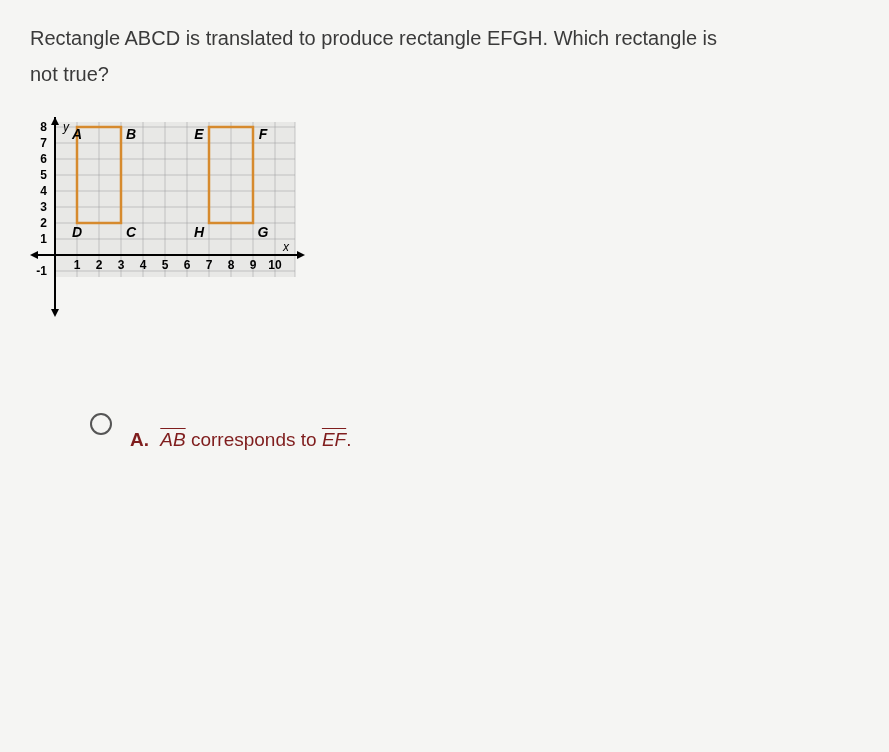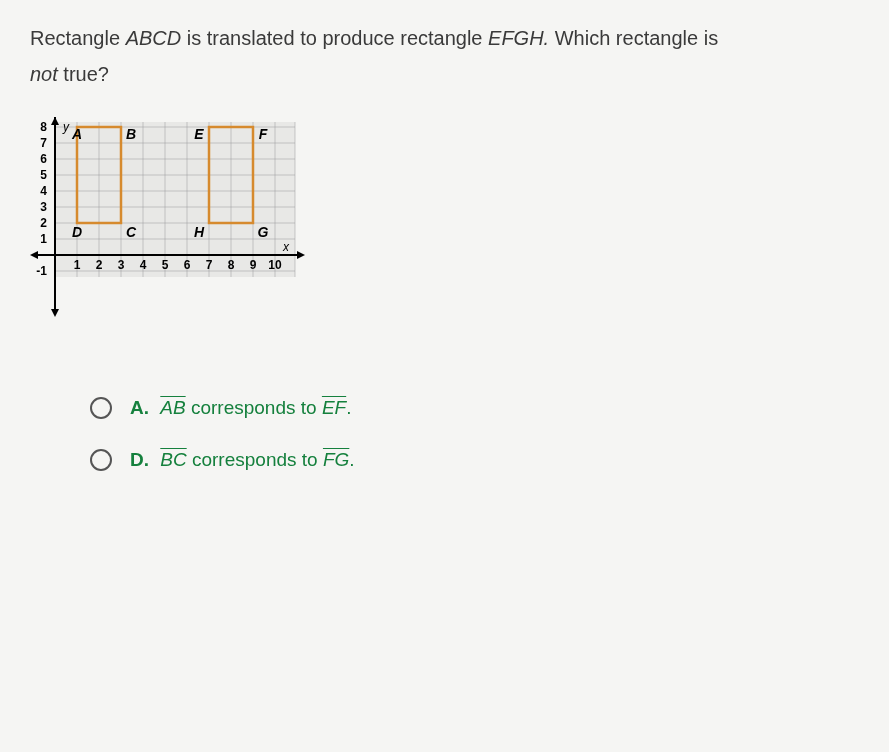--- a/index.html
+++ b/index.html
@@ -15,21 +15,20 @@
       height: 752px;
       color: #333;
     }
     .question-text {
       font-size: 20px;
       line-height: 1.8;
       margin-bottom: 25px;
       color: #3a3a3a;
     }
     .question-text .italic {
-      font-style: italic;
     }
     .graph-container {
       position: relative;
       width: 290px;
       height: 200px;
       margin-bottom: 80px;
       margin-left: -5px;
     }
     .graph-svg {
       width: 100%;
@@ -47,21 +46,22 @@
     .radio-circle {
       width: 22px;
       height: 22px;
       border: 2px solid #555;
       border-radius: 50%;
       margin-right: 18px;
       flex-shrink: 0;
     }
     .option-text {
       font-size: 19px;
-      color: #15803d;
+      color: #7f1d1d;
+      margin-top: 32px;
     }
     .option-text .letter {
       font-weight: bold;
       margin-right: 6px;
     }
     .overline {
       text-decoration: overline;
       font-style: italic;
     }
     .angle-symbol {
@@ -163,21 +163,14 @@
   <div class="option">
     <div class="radio-circle"></div>
     <div class="option-text">
       <span class="letter">A.</span>
       <span class="overline">AB</span><span> corresponds to </span><span class="overline">EF</span><span>.</span>
     </div>
   </div>
 
 
 
-  <div class="option">
-    <div class="radio-circle"></div>
-    <div class="option-text">
-      <span class="letter">D.</span>
-      <span class="overline">BC</span><span> corresponds to </span><span class="overline">FG</span><span>.</span>
-    </div>
-  </div>
 
 </div>
 
 </body></html>

